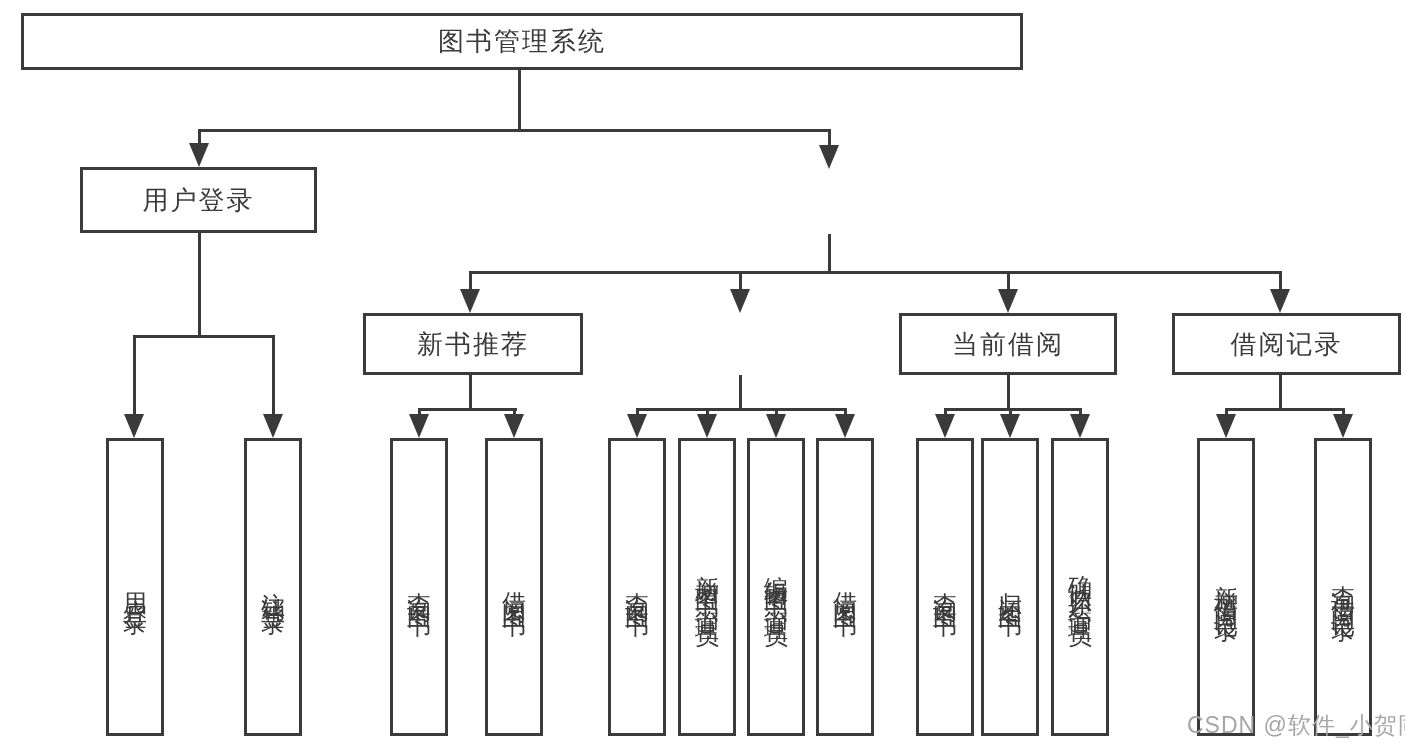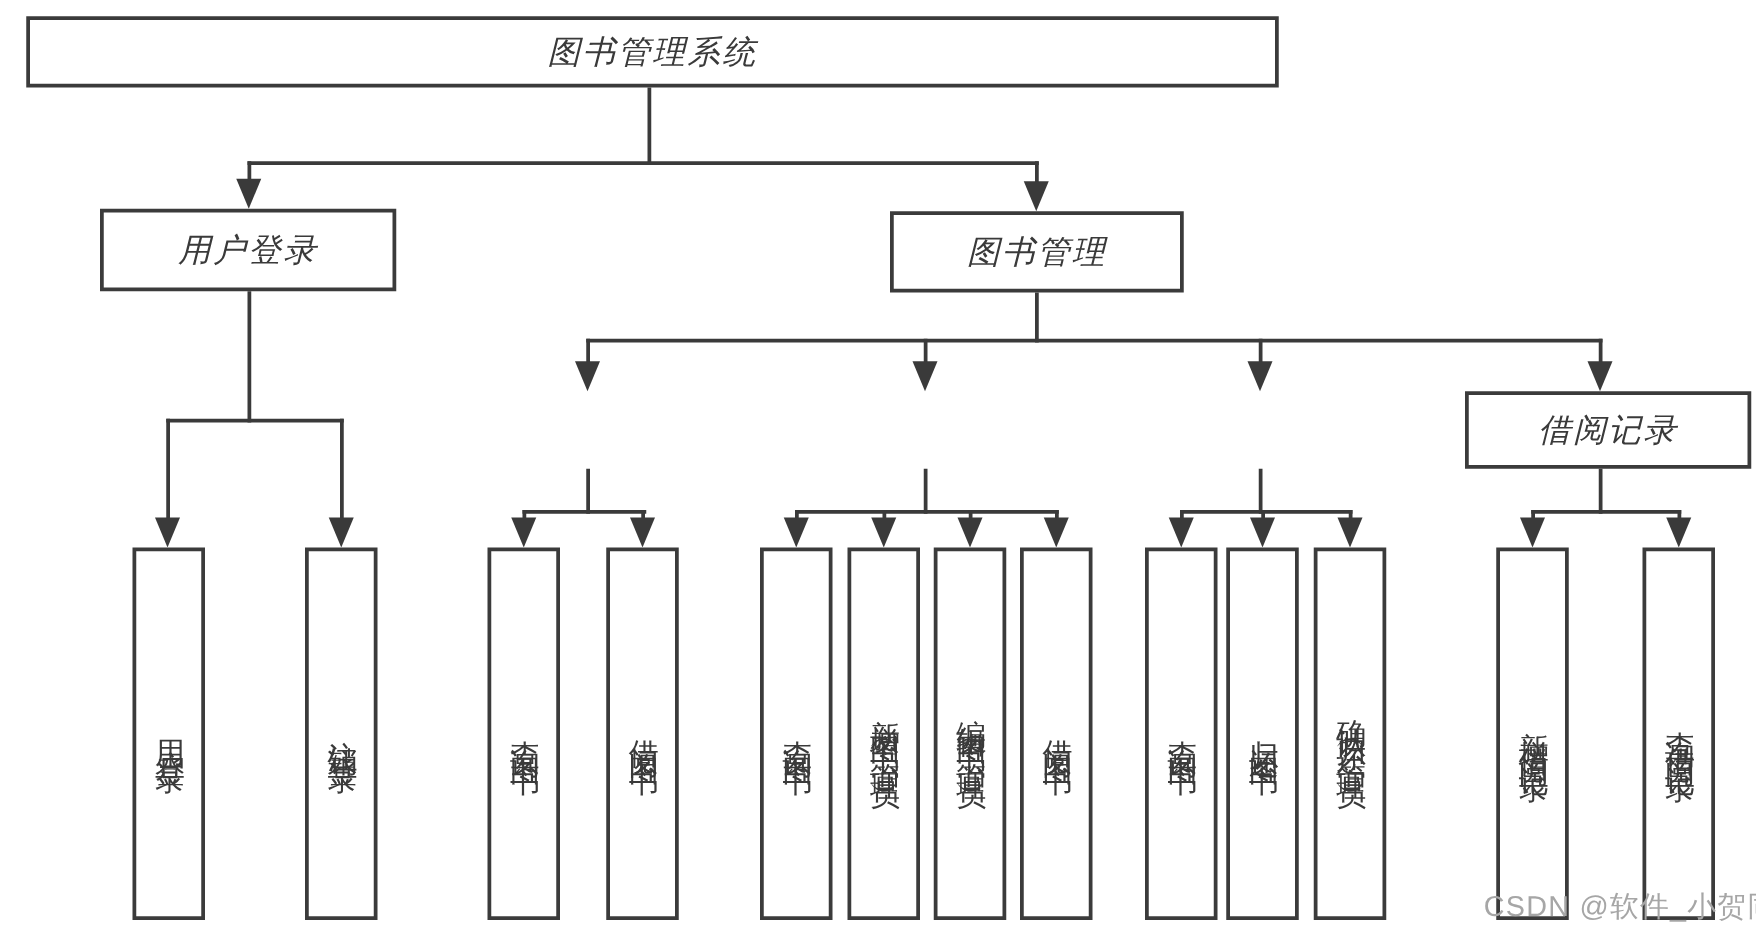--- a/index.html
+++ b/index.html
@@ -4,21 +4,21 @@
 <style>
   html,body{margin:0;padding:0;background:#ffffff;}
   .stage{
     position:relative;width:1405px;height:747px;background:#ffffff;overflow:hidden;
     font-family:"Liberation Sans","DejaVu Sans",sans-serif;color:#333333;
   }
   .box{
     position:absolute;box-sizing:border-box;border:3px solid #3b3b3b;background:#ffffff;
     display:flex;align-items:center;justify-content:center;text-align:center;
   }
-  .hlabel{font-size:26px;letter-spacing:2px;color:#3a3a3a;font-style:italic;}
+  .hlabel{font-size:26px;letter-spacing:2px;color:#3a3a3a;}
   .leaf{
     writing-mode:vertical-rl;text-orientation:mixed;
     font-size:24px;letter-spacing:7px;color:#3a3a3a;line-height:1;
   }
   .vline,.hline{position:absolute;background:#3a3a3a;}
   .vline{width:3px;}
   .hline{height:3px;}
   .arrow{
     position:absolute;width:0;height:0;
     border-left:10px solid transparent;border-right:10px solid transparent;
@@ -37,40 +37,41 @@
   <div class="box hlabel" style="left:21px;top:13px;width:1002px;height:57px;">图书管理系统</div>
 
   <div class="vline" style="left:518px;top:70px;height:62px;"></div>
   <div class="hline" style="left:198px;top:129px;width:633px;"></div>
   <div class="vline" style="left:198px;top:129px;height:18px;"></div>
   <div class="arrow" style="left:189px;top:143px;"></div>
   <div class="vline" style="left:828px;top:129px;height:18px;"></div>
   <div class="arrow" style="left:819px;top:145px;"></div>
 
   <div class="box hlabel" style="left:80px;top:167px;width:237px;height:66px;">用户登录</div>
-  <div class="box hlabel" style="left:712px;top:169px;width:235px;height:65px;">图书管理</div>
 
   <div class="vline" style="left:198px;top:233px;height:105px;"></div>
   <div class="hline" style="left:133px;top:335px;width:142px;"></div>
   <div class="vline" style="left:133px;top:335px;height:80px;"></div>
   <div class="arrow" style="left:124px;top:414px;"></div>
   <div class="vline" style="left:272px;top:335px;height:80px;"></div>
   <div class="arrow" style="left:263px;top:414px;"></div>
 
   <div class="vline" style="left:828px;top:234px;height:40px;"></div>
   <div class="hline" style="left:469px;top:271px;width:813px;"></div>
   <div class="vline" style="left:469px;top:271px;height:20px;"></div>
   <div class="arrow" style="left:460px;top:289px;"></div>
   <div class="vline" style="left:739px;top:271px;height:20px;"></div>
   <div class="arrow" style="left:730px;top:289px;"></div>
   <div class="vline" style="left:1007px;top:271px;height:20px;"></div>
   <div class="arrow" style="left:998px;top:289px;"></div>
   <div class="vline" style="left:1279px;top:271px;height:20px;"></div>
   <div class="arrow" style="left:1270px;top:289px;"></div>
 
+  <div class="box hlabel" style="left:363px;top:313px;width:220px;height:62px;">新书推荐</div>
+  <div class="box hlabel" style="left:899px;top:313px;width:218px;height:62px;">当前借阅</div>
   <div class="box hlabel" style="left:1172px;top:313px;width:229px;height:62px;">借阅记录</div>
 
   <div class="vline" style="left:469px;top:375px;height:36px;"></div>
   <div class="hline" style="left:418px;top:408px;width:99px;"></div>
   <div class="vline" style="left:418px;top:408px;height:8px;"></div>
   <div class="arrow" style="left:409px;top:414px;"></div>
   <div class="vline" style="left:513px;top:408px;height:8px;"></div>
   <div class="arrow" style="left:504px;top:414px;"></div>
 
   <div class="vline" style="left:739px;top:375px;height:36px;"></div>

